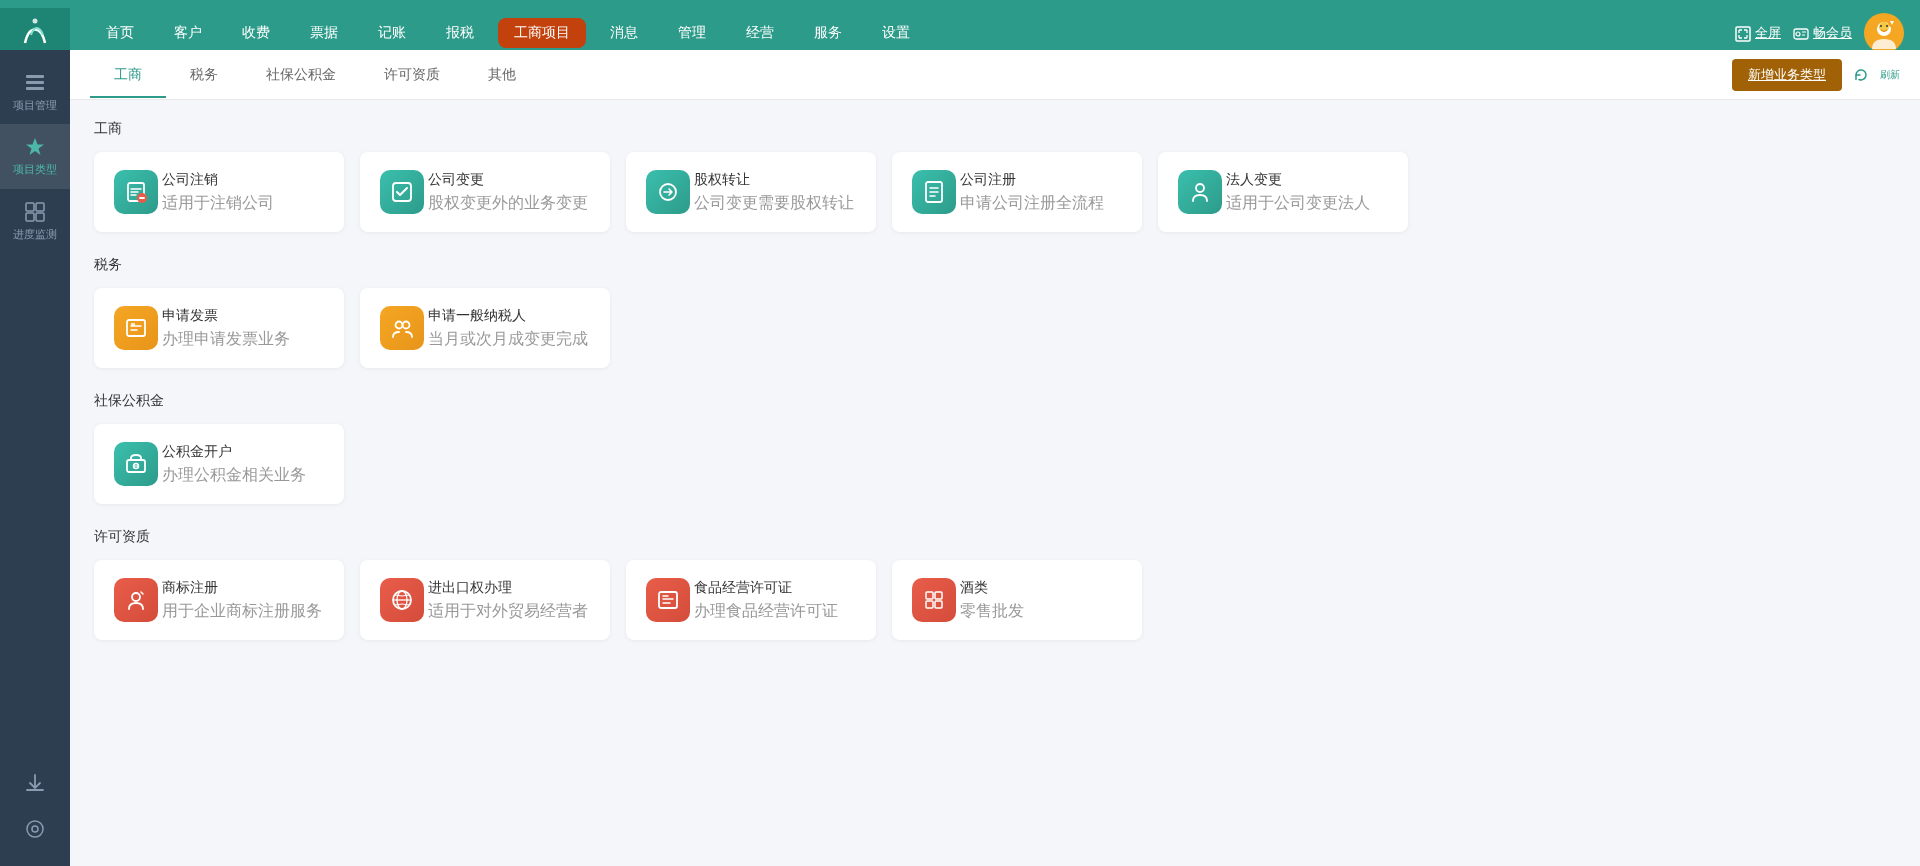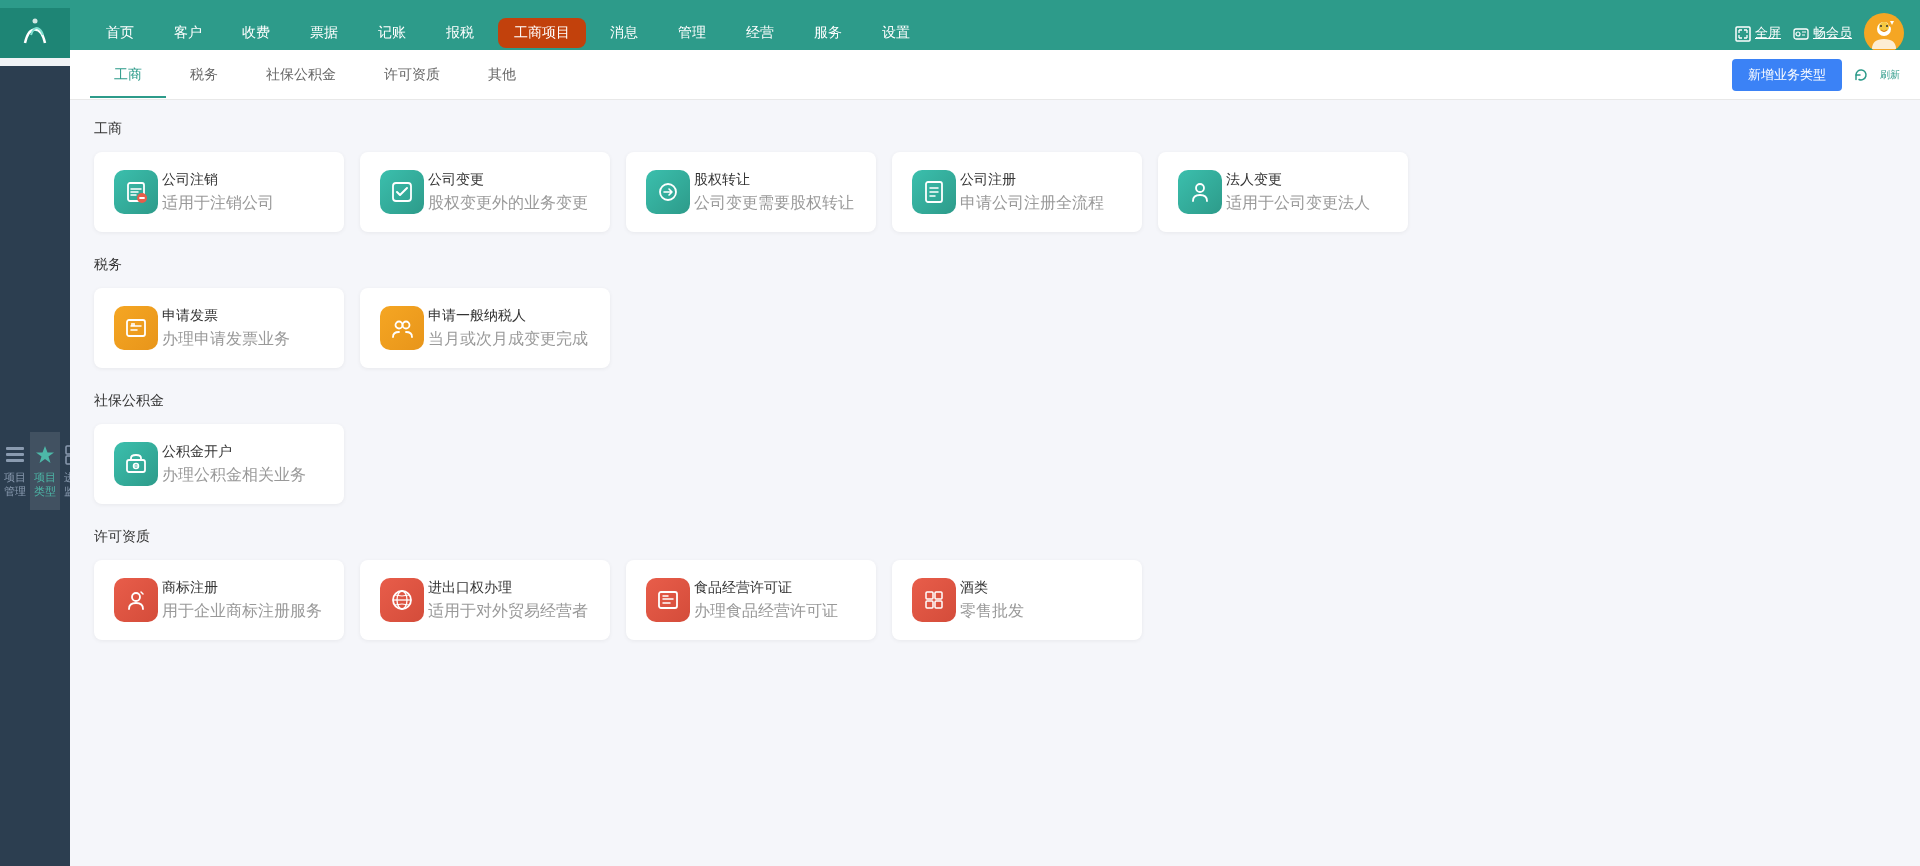--- a/index.html
+++ b/index.html
@@ -67,25 +67,24 @@
       display: flex;
       flex: 1;
       overflow: hidden;
     }
 
     
     .sidebar {
       width: 70px;
       background: #2c3e50;
       display: flex;
-      flex-direction: row;
+      flex-direction: column;
       align-items: center;
       padding-top: 10px;
       flex-shrink: 0;
-      margin-top: 16px;
     }
     .sidebar-item {
       display: flex;
       flex-direction: column;
       align-items: center;
       justify-content: center;
       width: 100%;
       padding: 12px 4px;
       cursor: pointer;
       color: #8a9bb0;
@@ -165,28 +164,29 @@
       right: 0;
       height: 2px;
       background: #2d9b8a;
     }
     .tab-actions {
       display: flex;
       align-items: center;
       gap: 12px;
     }
     .btn-new-type {
-      background: #3b82f6;
+      background: #a16207;
       color: #fff;
       border: none;
       border-radius: 4px;
       padding: 7px 16px;
       font-size: 13px;
       cursor: pointer;
       white-space: nowrap;
+      text-decoration: underline;
     }
     .btn-refresh {
       color: #2d9b8a;
       font-size: 10px;
       cursor: pointer;
       display: flex;
       align-items: center;
       gap: 12px;
     }
 

